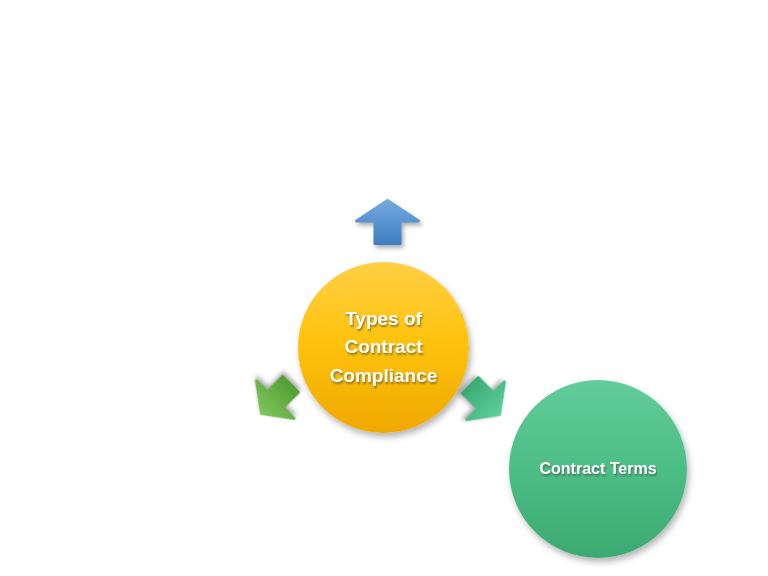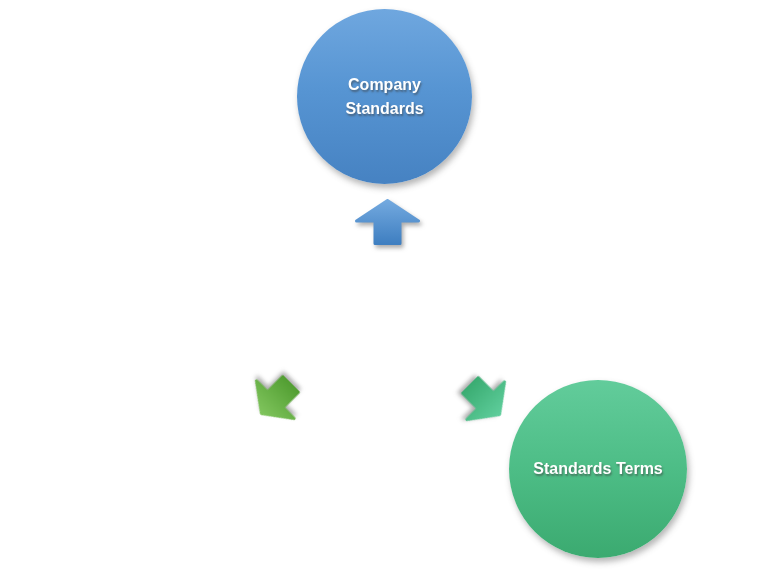--- a/index.html
+++ b/index.html
@@ -59,24 +59,20 @@
   }
   .arrow-up    { left: 355px; top: 199px; }
   .arrow-left  { left: 248px; top: 377px; transform: rotate(225deg); }
   .arrow-right { left: 457px; top: 378px; transform: rotate(135deg); }
 </style>
 </head>
 <body>
 
 <div class="canvas">
 
-  <div class="circle node-top">
-    <div class="node-label label-md">Company
-Standards</div>
-  </div>
 
   <svg class="arrow arrow-up" width="65" height="46" viewBox="0 0 65 46">
     <defs>
       <linearGradient id="gUp" x1="0" y1="0" x2="0" y2="1">
         <stop offset="0" stop-color="#73A9DF"></stop>
         <stop offset="1" stop-color="#3F7FC1"></stop>
       </linearGradient>
     </defs>
     <polygon points="32.5,1.5 63.5,22 45,22 45,44.5 20,44.5 20,22 1.5,22" fill="url(#gUp)" stroke="url(#gUp)" stroke-width="3" stroke-linejoin="round"></polygon>
   </svg>
@@ -94,19 +90,24 @@
   <svg class="arrow arrow-right" width="56" height="44" viewBox="0 0 56 44">
     <defs>
       <linearGradient id="gRight" x1="0" y1="0" x2="0" y2="1">
         <stop offset="0" stop-color="#5ECD9B"></stop>
         <stop offset="1" stop-color="#3BAD73"></stop>
       </linearGradient>
     </defs>
     <polygon points="28,1.5 54.5,21 39,21 39,42.5 17,42.5 17,21 1.5,21" fill="url(#gRight)" stroke="url(#gRight)" stroke-width="3" stroke-linejoin="round"></polygon>
   </svg>
 
+  <div class="circle node-center">
+    <div class="node-label label-lg">Types of
+Contract
+Compliance</div>
+  </div>
 
 
   <div class="circle node-bottom-right">
-    <div class="node-label label-md">Standards Terms</div>
+    <div class="node-label label-md">Contract Terms</div>
   </div>
 
 </div>
 
 </body></html>

